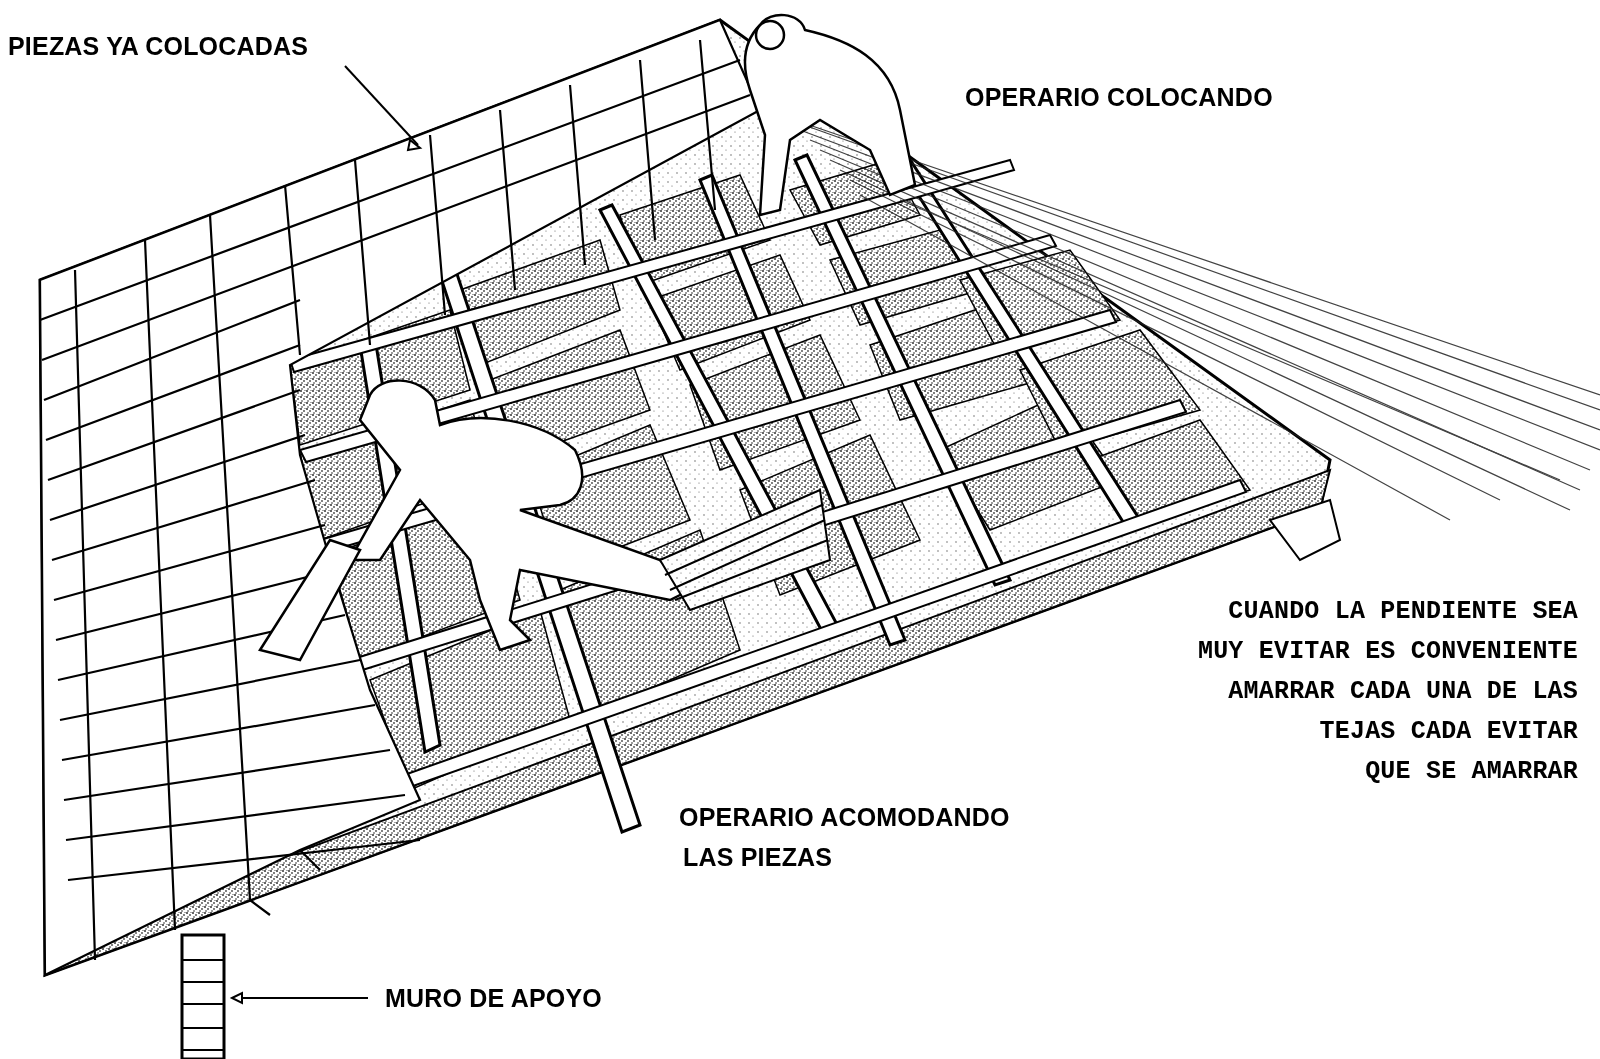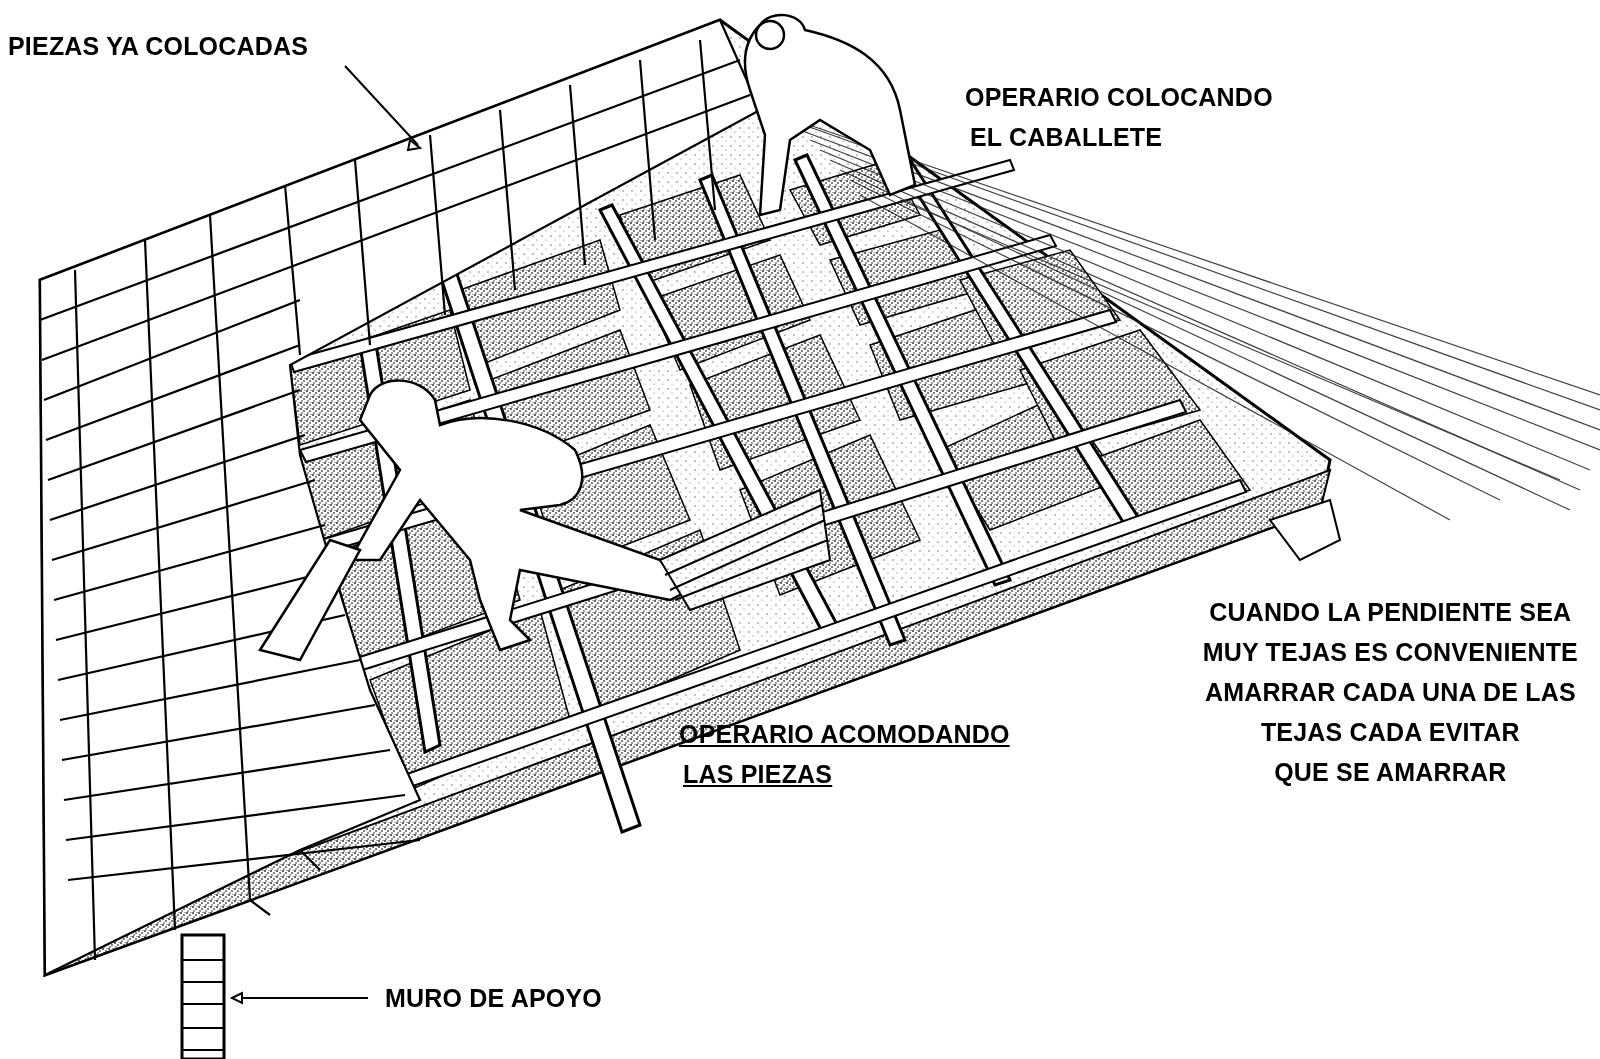--- a/index.html
+++ b/index.html
@@ -2,25 +2,25 @@
 <html><head>
   <meta charset="utf-8">
   <style>
     html, body { margin: 0; padding: 0; background: #ffffff; }
     body { width: 1600px; height: 1059px; position: relative; overflow: hidden;
            font-family: "Liberation Sans", "DejaVu Sans", sans-serif; }
     .canvas { position: absolute; left: 0; top: 0; width: 1600px; height: 1059px; }
     .label { position: absolute; font-weight: bold; color: #000; font-size: 25px;
              line-height: 40px; letter-spacing: 0.2px; white-space: nowrap; }
     .label span { display: block; }
-    .right { text-align: center; }
+    .right { text-align: right; font-family: Liberation Mono, monospace; }
     #lbl-piezas { left: 8px; top: 26px; }
     #lbl-caballete { left: 965px; top: 53px; margin-top: 24px; }
     #lbl-caballete span:nth-child(2) { padding-left: 5px; }
-    #lbl-acomodando { left: 679px; top: 714px; text-decoration: underline; }
+    #lbl-acomodando { left: 679px; top: 797px; }
     #lbl-acomodando span:nth-child(2) { padding-left: 4px; }
     #lbl-pendiente { right: 22px; top: 592px; }
     #lbl-muro { left: 385px; top: 978px; }
   </style>
 </head>
 <body>
 
 <svg class="canvas" viewBox="0 0 1600 1059" xmlns="http://www.w3.org/2000/svg">
   <defs>
     <pattern id="stipple" width="6" height="6" patternUnits="userSpaceOnUse">
@@ -127,31 +127,30 @@
     <path d="M232,998 L242,993 L242,1003 Z" fill="#fff"></path>
   </g>
 </svg>
 
 <div class="label" id="lbl-piezas">
   <span>PIEZAS YA COLOCADAS</span>
 </div>
 
 <div class="label" id="lbl-caballete">
   <span>OPERARIO COLOCANDO</span>
-  <span>EL CABALLETE</span>
 </div>
 
 <div class="label" id="lbl-acomodando">
   <span>OPERARIO ACOMODANDO</span>
   <span>LAS PIEZAS</span>
 </div>
 
 <div class="label right" id="lbl-pendiente">
   <span>CUANDO LA PENDIENTE SEA</span>
-  <span>MUY TEJAS ES CONVENIENTE</span>
+  <span>MUY EVITAR ES CONVENIENTE</span>
   <span>AMARRAR CADA UNA DE LAS</span>
   <span>TEJAS CADA EVITAR</span>
   <span>QUE SE AMARRAR</span>
 </div>
 
 <div class="label" id="lbl-muro">
   <span>MURO DE APOYO</span>
 </div>
 
 </body></html>

